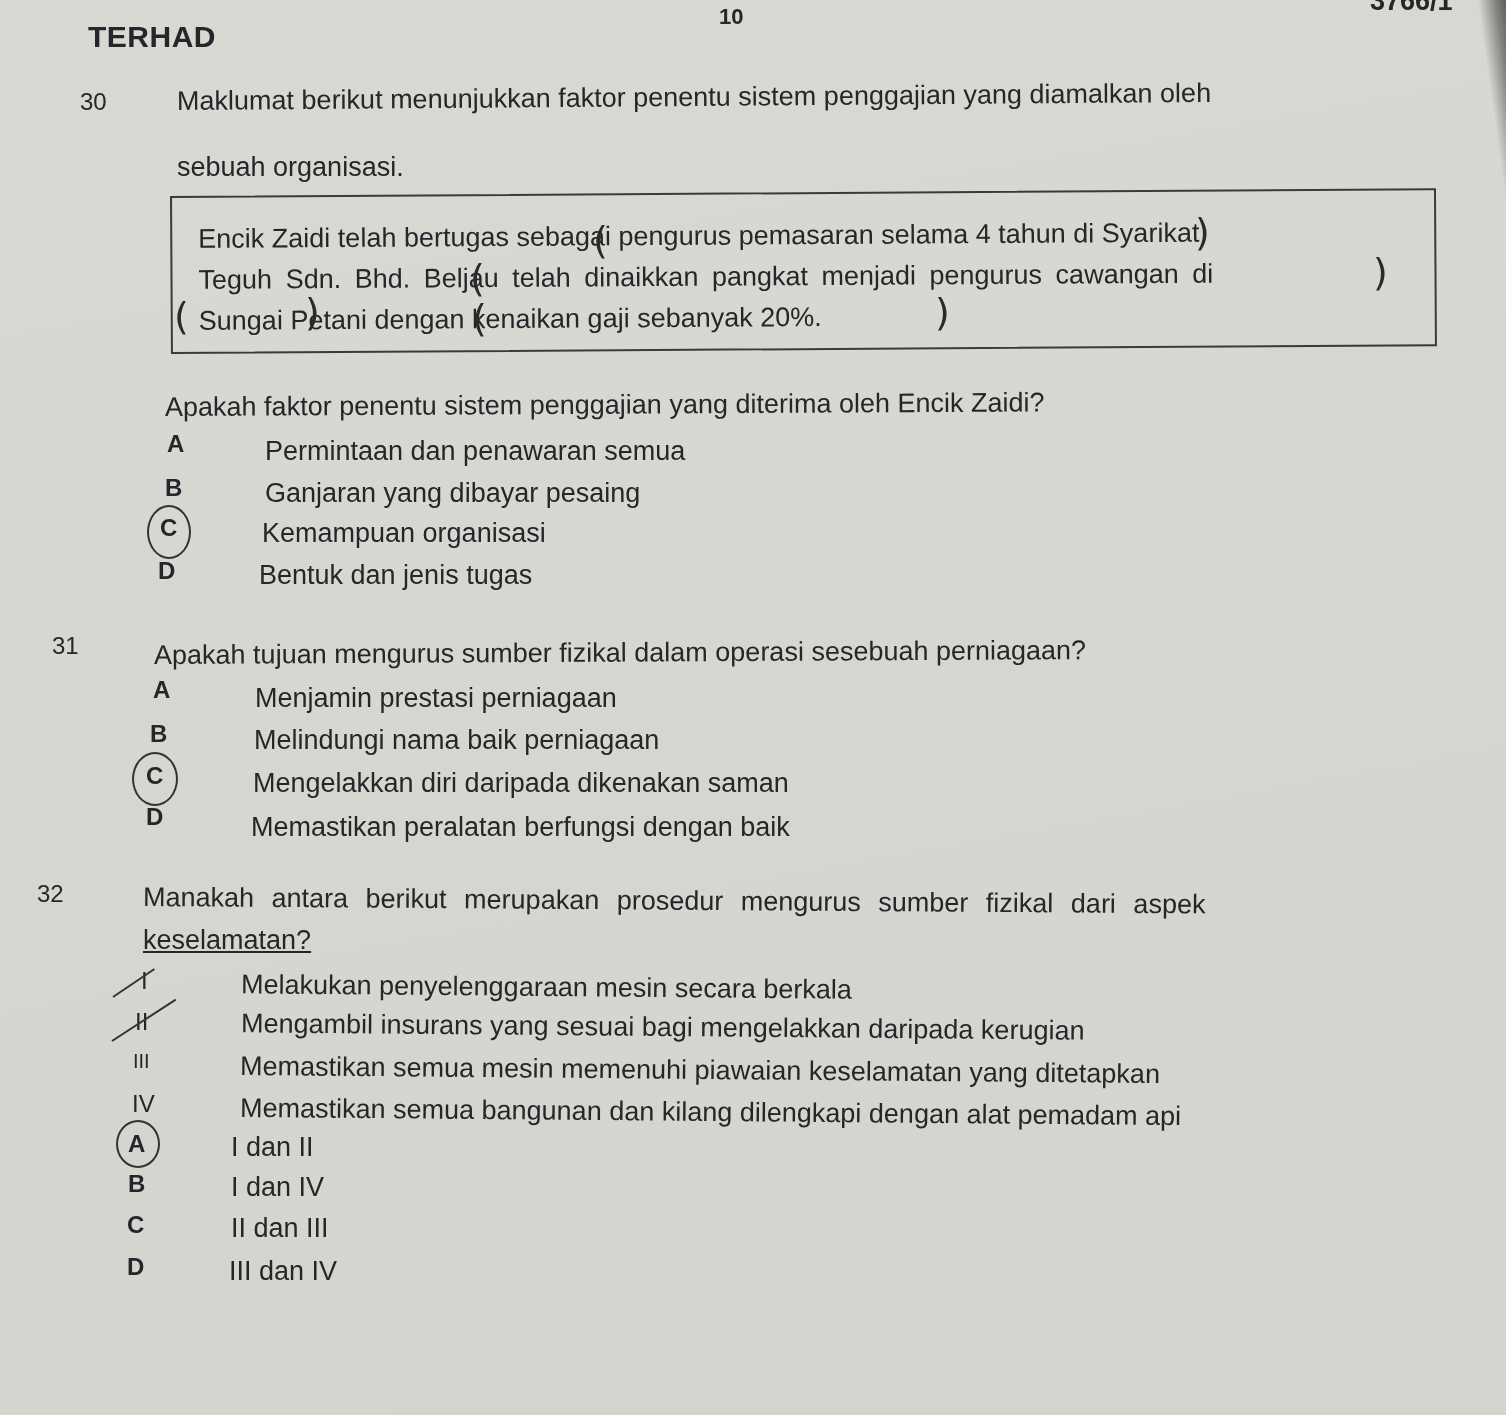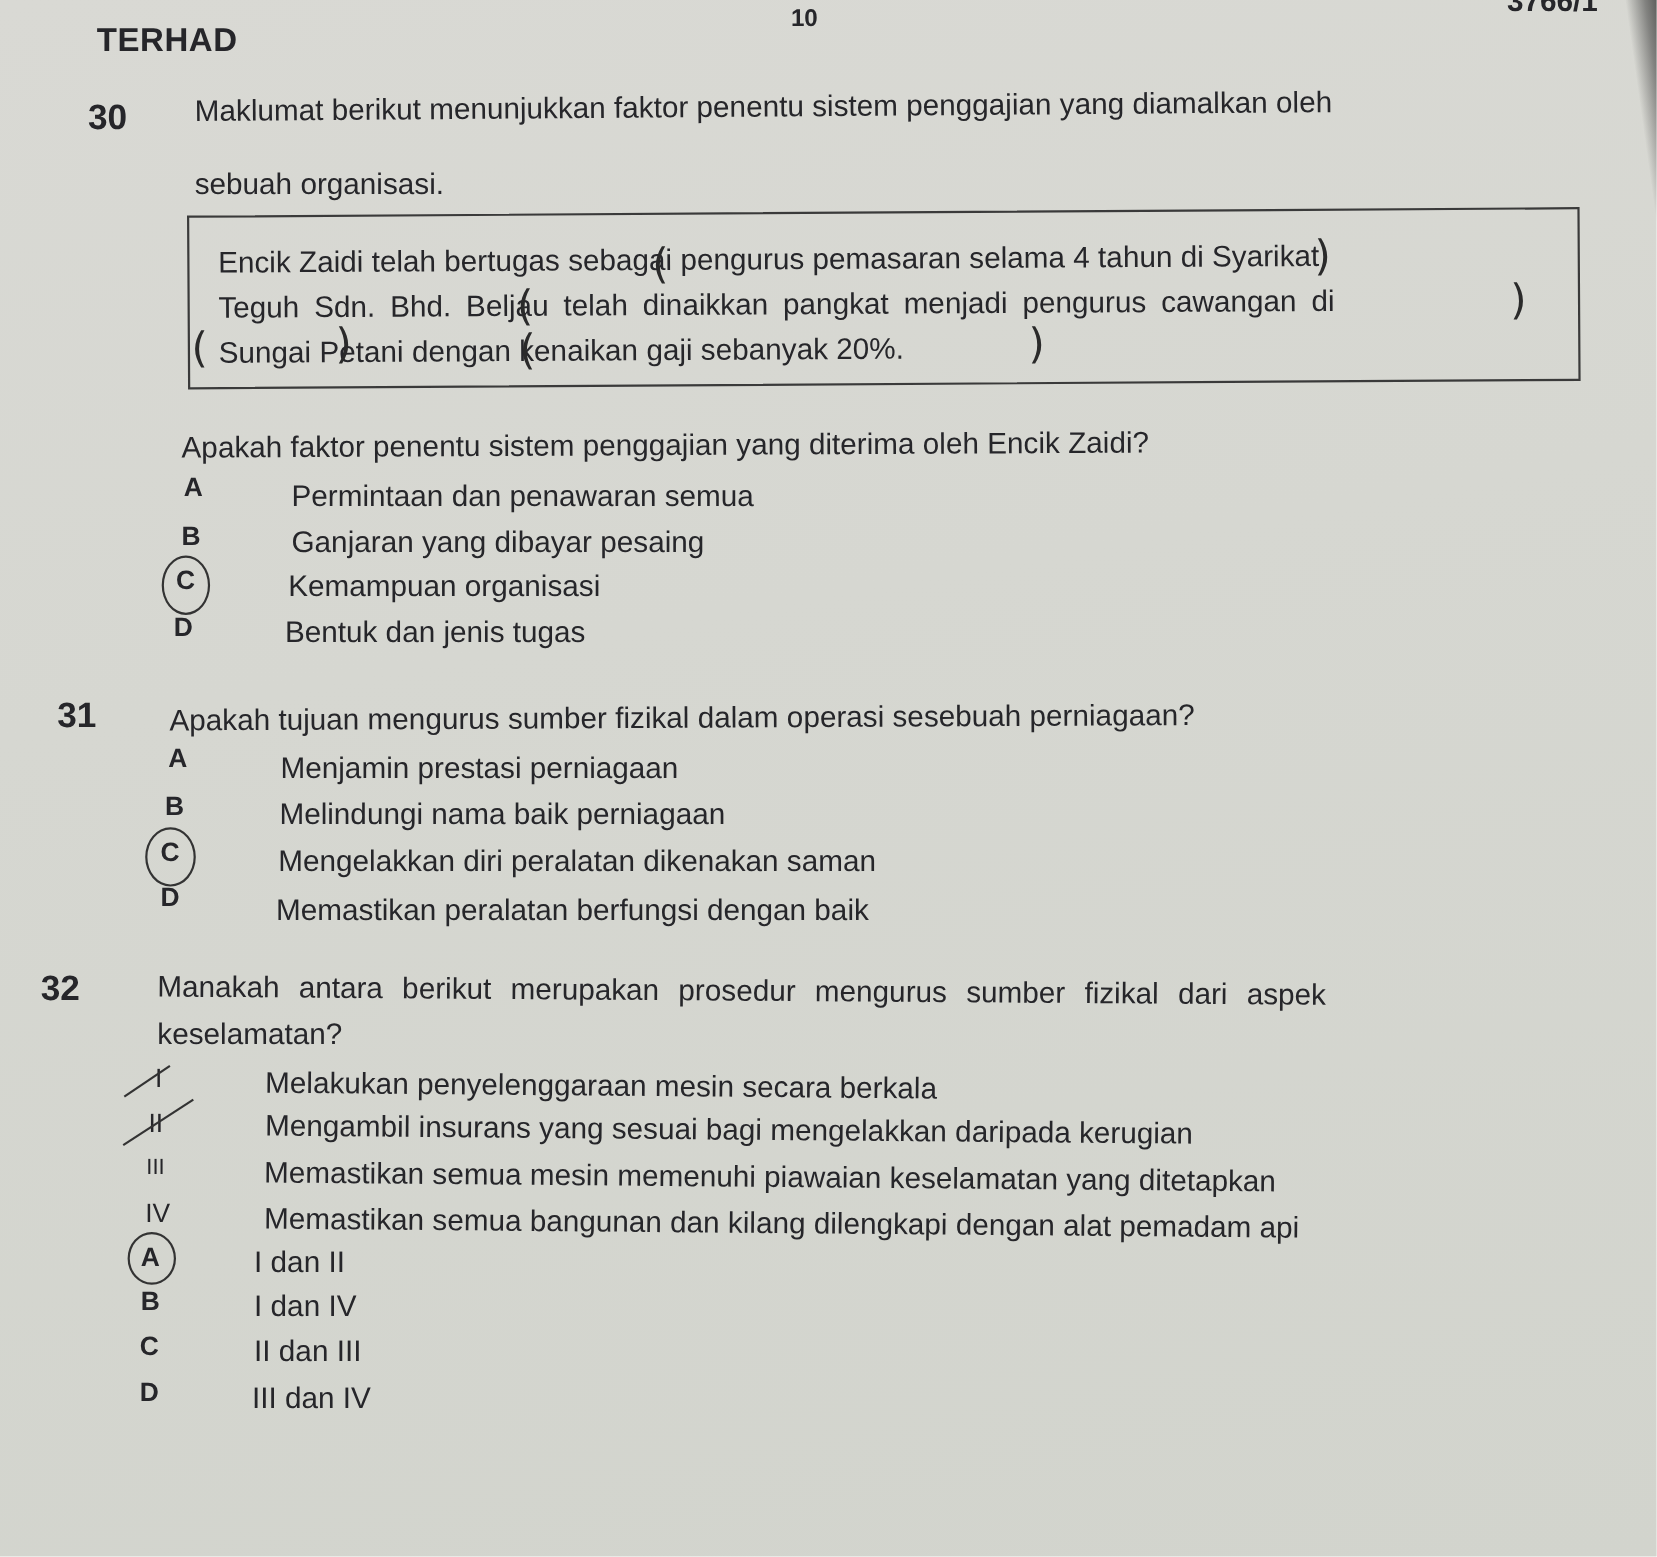--- a/index.html
+++ b/index.html
@@ -12,21 +12,21 @@
     .paper-edge {
       position: absolute; top: -10px; right: 0; width: 30px; height: 1430px;
       background: linear-gradient(90deg, rgba(0,0,0,0) 0%, rgba(60,60,60,0.55) 60%, #5a5a58 100%);
       transform: skewX(8deg); transform-origin: top right;
     }
     .abs { position: absolute; }
     .hdr-terhad { left: 88px; top: 20px; font-size: 30px; font-weight: bold; letter-spacing: 0.5px; }
     .hdr-page { left: 719px; top: 4px; font-size: 22px; font-weight: bold; }
     .hdr-code { left: 1370px; top: -14px; font-size: 27px; font-weight: bold; }
 
-    .qnum { font-size: 32px; font-weight: bold; }
+    .qnum { font-size: 24px; font-weight: normal; }
     .line { position: absolute; font-size: 27px; white-space: nowrap; transform-origin: left center; }
 
     .info-box {
       position: absolute; left: 170px; top: 196px; width: 1262px; height: 154px;
       border: 2px solid #3a3a3a; transform: rotate(-0.35deg); transform-origin: left top;
     }
     .info-line { position: absolute; font-size: 27px; white-space: nowrap; }
 
     .opt-letter { position: absolute; font-size: 24px; font-weight: bold; }
     .opt-text { position: absolute; font-size: 27px; white-space: nowrap; }
@@ -85,30 +85,30 @@
   <div class="abs qnum" style="left:52px; top:632px;">31</div>
   <div class="line" style="left:154px; top:640px; transform:rotate(-0.3deg);">Apakah tujuan mengurus sumber fizikal dalam operasi sesebuah perniagaan?</div>
 
   <div>
     <div class="opt-letter" style="left:153px; top:676px;">A</div>
     <div class="opt-text" style="left:255px; top:683px;">Menjamin prestasi perniagaan</div>
     <div class="opt-letter" style="left:150px; top:720px;">B</div>
     <div class="opt-text" style="left:254px; top:725px;">Melindungi nama baik perniagaan</div>
     <div class="circle-mark" style="left:132px; top:752px; width:42px; height:50px;"></div>
     <div class="opt-letter" style="left:146px; top:762px;">C</div>
-    <div class="opt-text" style="left:253px; top:768px;">Mengelakkan diri peralatan dikenakan saman</div>
+    <div class="opt-text" style="left:253px; top:768px;">Mengelakkan diri daripada dikenakan saman</div>
     <div class="opt-letter" style="left:146px; top:803px;">D</div>
     <div class="opt-text" style="left:251px; top:812px;">Memastikan peralatan berfungsi dengan baik</div>
   </div>
 </section>
 
 <section>
   <div class="abs qnum" style="left:37px; top:880px;">32</div>
   <div class="line" style="left:143px; top:882px; word-spacing:10px; transform:rotate(0.4deg);">Manakah antara berikut merupakan prosedur mengurus sumber fizikal dari aspek</div>
-  <div class="line" style="left:143px; top:925px;">keselamatan?</div>
+  <div class="line" style="left:143px; top:925px;text-decoration:underline;">keselamatan?</div>
 
   <div>
     <div class="opt-text" style="left:141px; top:967px; font-size:24px;">I</div>
     <div class="slash-mark" style="left:113px; top:996px; width:50px; transform:rotate(-34deg);"></div>
     <div class="opt-text" style="left:241px; top:972px; transform:rotate(0.5deg);">Melakukan penyelenggaraan mesin secara berkala</div>
 
     <div class="opt-text" style="left:135px; top:1008px; font-size:24px;">II</div>
     <div class="slash-mark" style="left:112px; top:1040px; width:76px; transform:rotate(-33deg);"></div>
     <div class="opt-text" style="left:241px; top:1012px; transform:rotate(0.5deg);">Mengambil insurans yang sesuai bagi mengelakkan daripada kerugian</div>
 

